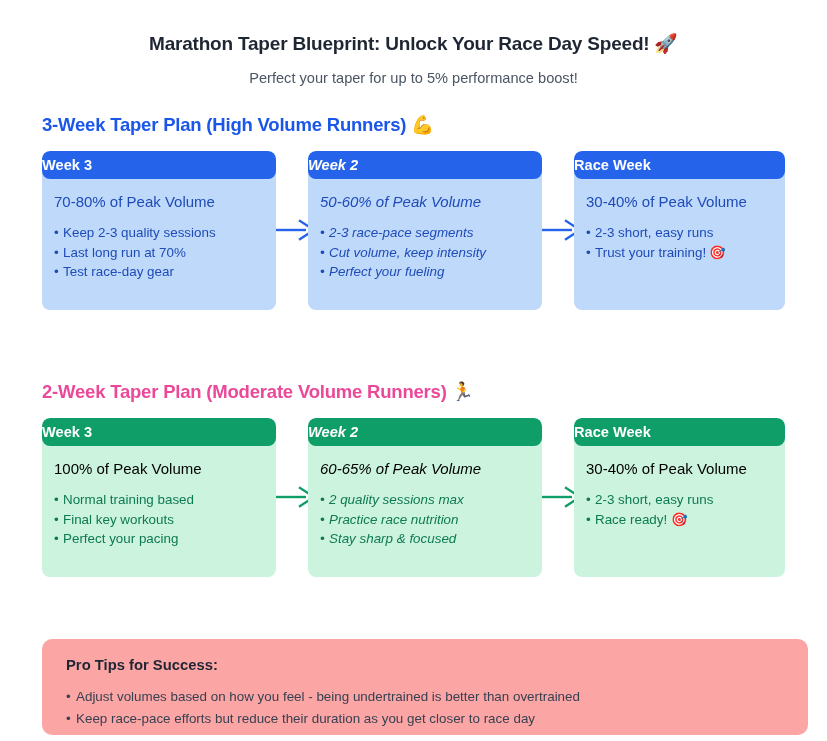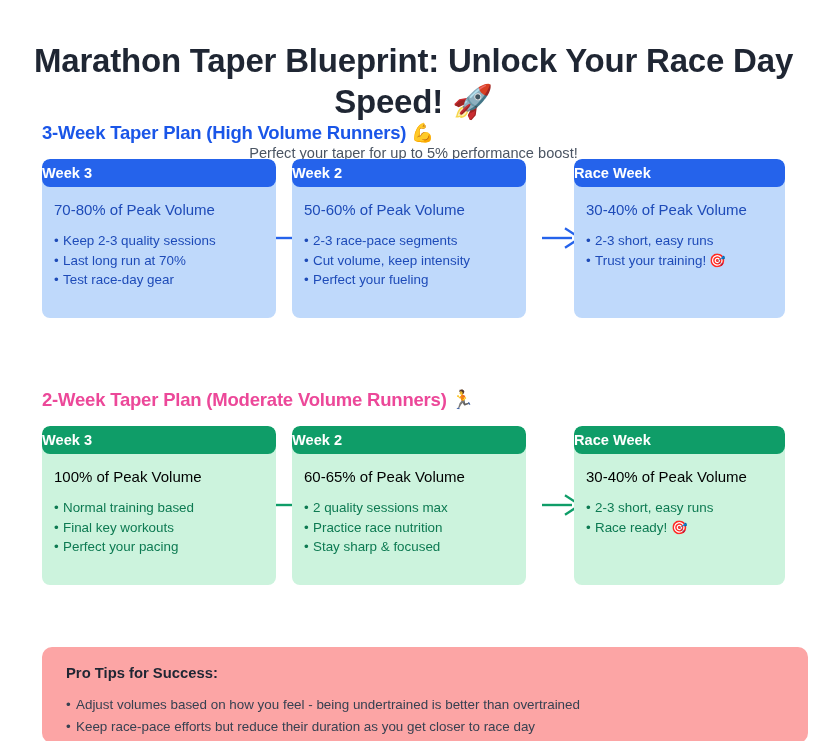--- a/index.html
+++ b/index.html
@@ -19,25 +19,25 @@
   .page {
     width: 827px;
     height: 741px;
     position: relative;
     box-sizing: border-box;
   }
 
   
   .title {
     text-align: center;
-    font-size: 33px;
+    font-size: 19px;
     font-weight: bold;
     color: #1f2633;
     letter-spacing: -0.2px;
-    margin: 10px;
+    margin: 2px;
     padding-top: 30px;
     line-height: 1.25;
   }
   .subtitle {
     text-align: center;
     font-size: 14.6px;
     color: #4b5563;
     margin: 0;
     padding-top: 12px;
   }
@@ -69,21 +69,21 @@
   .card {
     position: absolute;
     top: 0;
     width: 234px;
     height: 159px;
     border-radius: 8px;
     box-sizing: border-box;
     overflow: hidden;
   }
   .card-1 { left: 0px; }
-  .card-2 { left: 250px; }
+  .card-2 { left: 266px; font-style: italic; }
   .card-3 { left: 532px; width: 211px; }
 
   .card-blue  { background: #bfd9fb; }
   .card-green { background: #ccf3dd; }
 
   .card-header {
     height: 28px;
     line-height: 28px;
     font-size: 14.6px;
     font-weight: bold;

